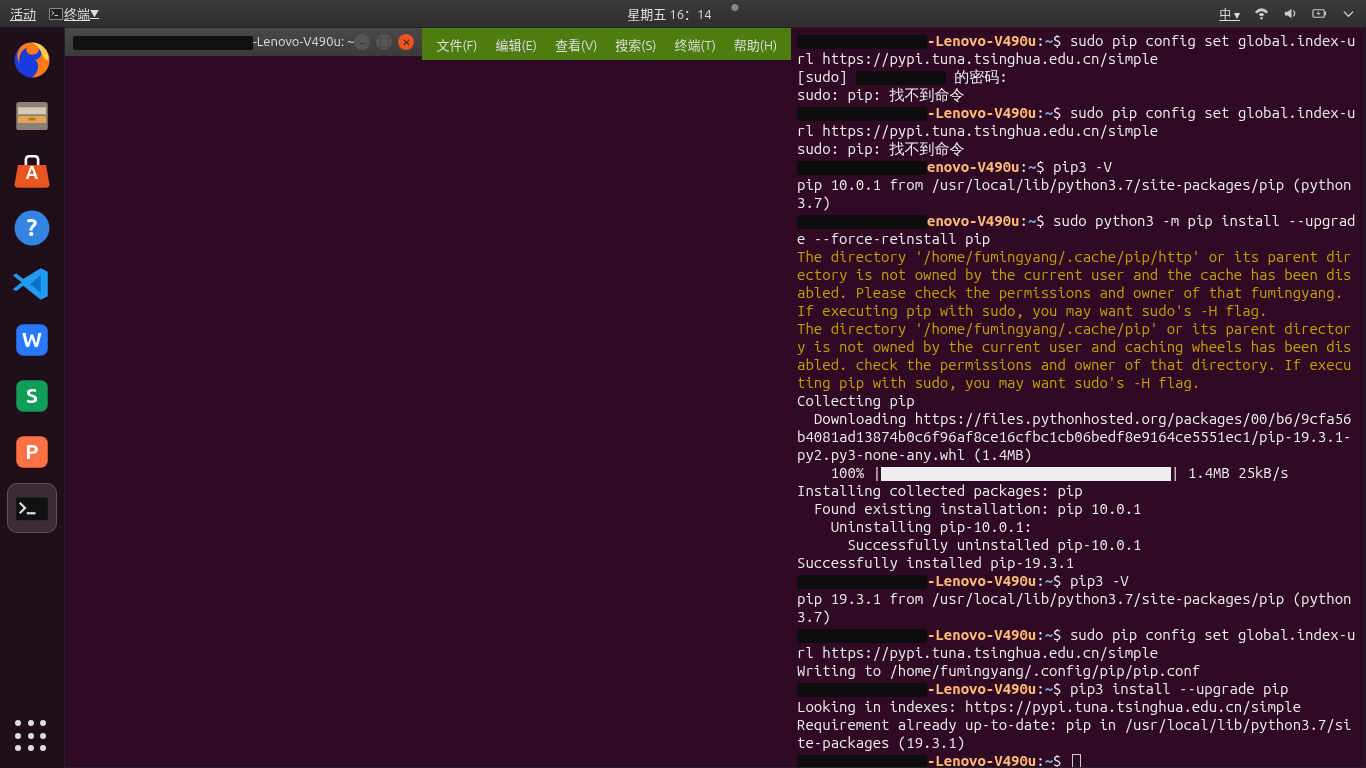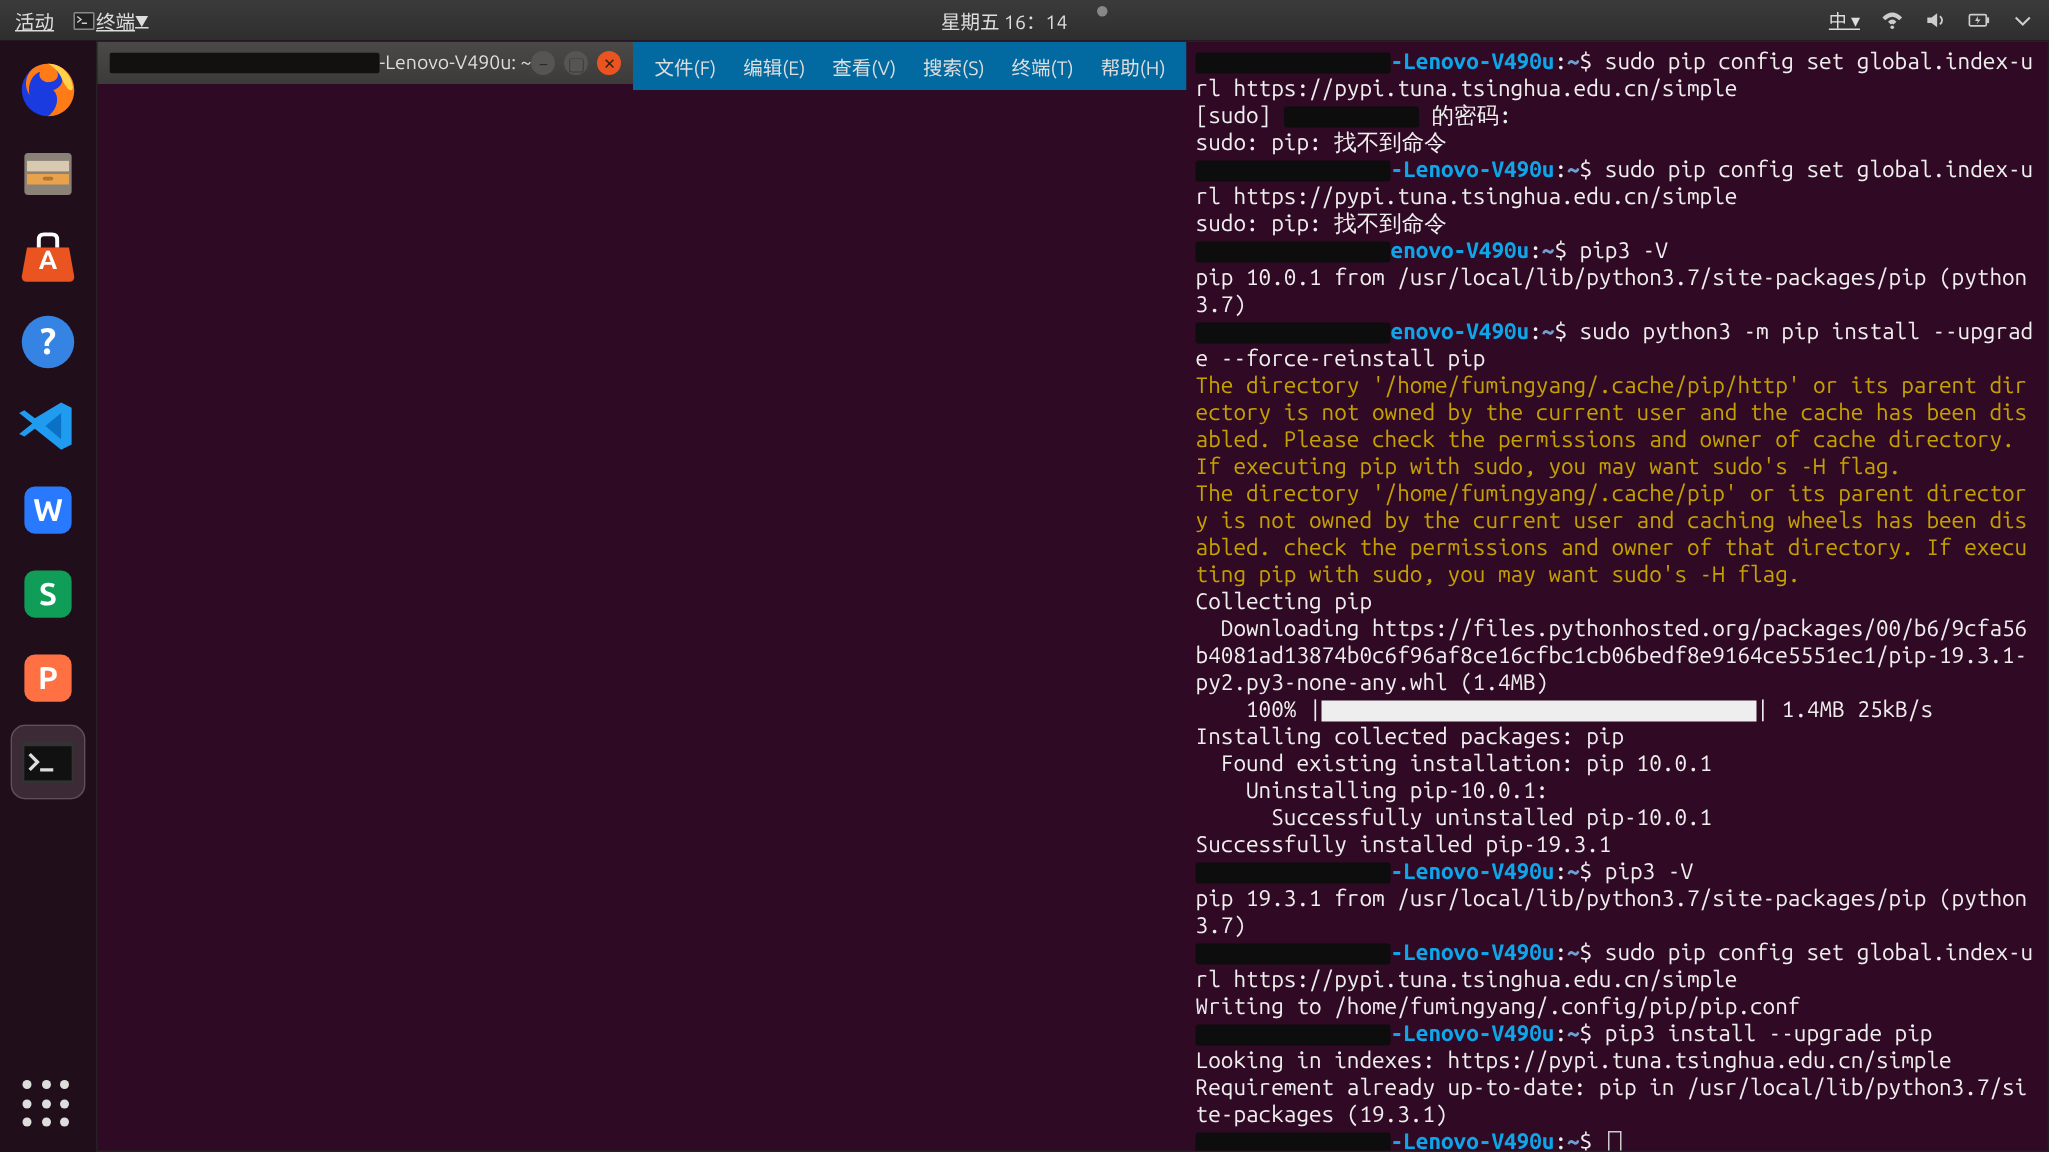--- a/index.html
+++ b/index.html
@@ -26,25 +26,25 @@
   
   
   .termwin { position: absolute; left: 64px; top: 27px; right: 0; bottom: 0; background: #2e0a24; display: flex; flex-direction: row; border: 1px solid #222; }
   .titlebar { height: 28px; background: linear-gradient(#4a4947, #3c3b39); display: flex; align-items: center; color: #ddd; font-size: 13px; padding: 0 8px; }
   .titlebar .title { flex: 1; text-align: center; white-space: nowrap; overflow: hidden; }
   .titlebar .redact { display: inline-block; background: #111; height: 14px; width: 180px; vertical-align: middle; border-radius: 2px; }
   .titlebar .ctrls { display: flex; gap: 6px; }
   .titlebar .ctrl { width: 16px; height: 16px; border-radius: 50%; background: #555; display: flex; align-items: center; justify-content: center; font-size: 10px; color: #222; }
   .titlebar .ctrl.close { background: #e95420; color: #3a1c0e; }
   
-  .menubar { height: 26px; background: #0369a1; display: flex; align-items: center; gap: 2px; padding: 16px 6px; color: #ddd; font-size: 13px; }
+  .menubar { height: 26px; background: #4d7c0f; display: flex; align-items: center; gap: 2px; padding: 16px 6px; color: #ddd; font-size: 13px; }
   .menubar .mitem { padding: 2px 8px; cursor: pointer; }
   
   .termbody { flex: 1; background: #300a24; color: #eee; font-family: "Ubuntu Mono", "Consolas", monospace; font-size: 15px; line-height: 18px; padding: 4px 6px; white-space: pre-wrap; word-break: break-all; overflow: hidden; }
-  .termbody .host { color: #0ea5e9; font-weight: bold; }
+  .termbody .host { color: #fdba74; font-weight: bold; }
   .termbody .cwd  { color: #729fcf; font-weight: bold; }
   .termbody .warn { color: #c4a000; }
   .termbody .redact-sm { background: #0d0d0d; display: inline-block; height: 14px; vertical-align: middle; border-radius: 2px; }
   .termbody .bar { background: #eee; display: inline-block; height: 14px; vertical-align: middle; }
   .termbody .cursor { display: inline-block; width: 9px; height: 16px; border: 1px solid #ccc; margin-left: 2px; vertical-align: middle; }
 </style>
 </head>
 <body>
 
 <div class="topbar">
@@ -182,21 +182,21 @@
     <span class="mitem">帮助(H)</span>
   </div>
   <div class="termbody" id="termbody"><span class="host"><span class="redact-sm" style="width:130px"></span>-Lenovo-V490u</span>:<span class="cwd">~</span>$ sudo pip config set global.index-url https://pypi.tuna.tsinghua.edu.cn/simple
 [sudo] <span class="redact-sm" style="width:90px"></span> 的密码:
 sudo: pip: 找不到命令
 <span class="host"><span class="redact-sm" style="width:130px"></span>-Lenovo-V490u</span>:<span class="cwd">~</span>$ sudo pip config set global.index-url https://pypi.tuna.tsinghua.edu.cn/simple
 sudo: pip: 找不到命令
 <span class="host"><span class="redact-sm" style="width:130px"></span>enovo-V490u</span>:<span class="cwd">~</span>$ pip3 -V
 pip 10.0.1 from /usr/local/lib/python3.7/site-packages/pip (python 3.7)
 <span class="host"><span class="redact-sm" style="width:130px"></span>enovo-V490u</span>:<span class="cwd">~</span>$ sudo python3 -m pip install --upgrade --force-reinstall pip
-<span class="warn">The directory '/home/fumingyang/.cache/pip/http' or its parent directory is not owned by the current user and the cache has been disabled. Please check the permissions and owner of cache directory. If executing pip with sudo, you may want sudo's -H flag.</span>
+<span class="warn">The directory '/home/fumingyang/.cache/pip/http' or its parent directory is not owned by the current user and the cache has been disabled. Please check the permissions and owner of that fumingyang. If executing pip with sudo, you may want sudo's -H flag.</span>
 <span class="warn">The directory '/home/fumingyang/.cache/pip' or its parent directory is not owned by the current user and caching wheels has been disabled. check the permissions and owner of that directory. If executing pip with sudo, you may want sudo's -H flag.</span>
 Collecting pip
   Downloading https://files.pythonhosted.org/packages/00/b6/9cfa56b4081ad13874b0c6f96af8ce16cfbc1cb06bedf8e9164ce5551ec1/pip-19.3.1-py2.py3-none-any.whl (1.4MB)
     100% |<span class="bar" style="width:290px"></span>| 1.4MB 25kB/s
 Installing collected packages: pip
   Found existing installation: pip 10.0.1
     Uninstalling pip-10.0.1:
       Successfully uninstalled pip-10.0.1
 Successfully installed pip-19.3.1
 <span class="host"><span class="redact-sm" style="width:130px"></span>-Lenovo-V490u</span>:<span class="cwd">~</span>$ pip3 -V

